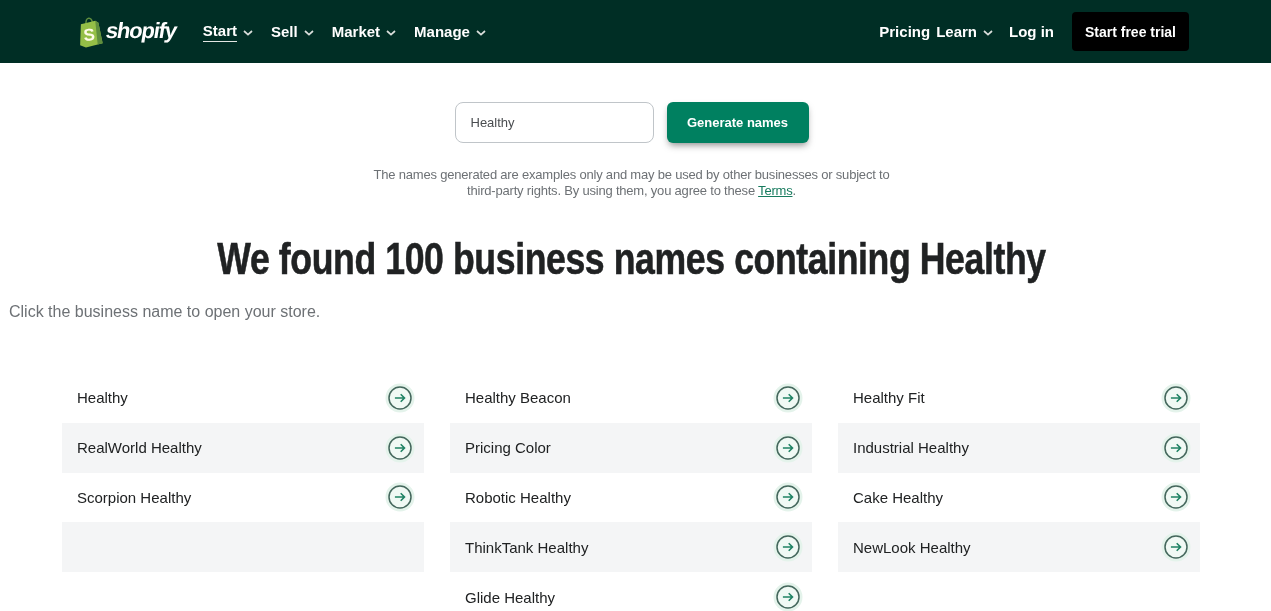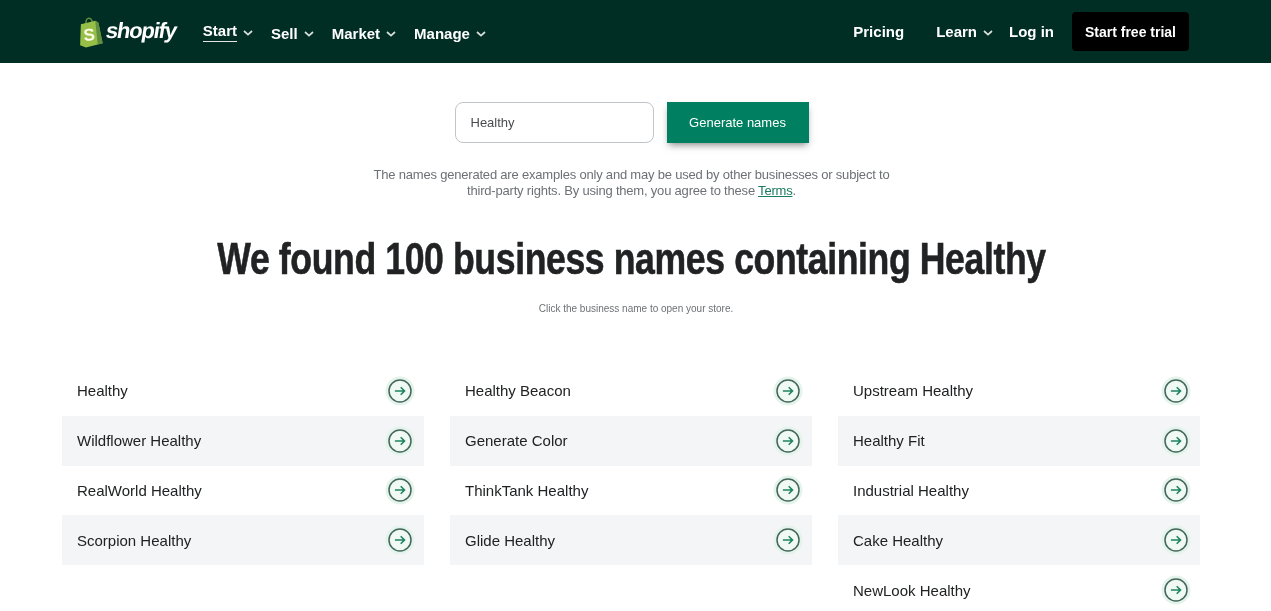--- a/index.html
+++ b/index.html
@@ -8,48 +8,48 @@
 .page { width:1263px; }
 
 header { width:1271px; height:63px; background:#002e25; }
 .hin { width:1263px; height:63px; display:flex; align-items:center;
   padding:0 74px 0 76px; }
 .logo { display:flex; align-items:center; }
 .logo svg { display:block; }
 .wordmark { color:#fff; font-size:22px; font-weight:bold;
   display:inline-block; transform:skewX(-9deg);
   letter-spacing:-1.2px; margin-left:2px; position:relative; top:-1px; }
-nav.left { display:flex; align-items:flex-end; margin-left:27px; }
+nav.left { display:flex; align-items:center; margin-left:27px; }
 .nl { color:#fff; font-size:15px; font-weight:600; display:flex;
   align-items:center; margin-right:18px; }
 .nl .lbl.und { border-bottom:1.5px solid #e3e6e3; padding-bottom:2px; }
 .chev { margin-left:6px; position:relative; top:1px; }
 nav.right { margin-left:auto; display:flex; align-items:center; }
 .nr { color:#fff; font-size:15px; font-weight:600; display:flex;
   align-items:center; }
 .btn-trial { background:#000000; color:#fff; font-size:14px; font-weight:bold;
   height:39px; width:117px; border-radius:4px; display:flex;
   align-items:center; justify-content:center; margin-left:18px; }
 
 .search { margin-top:39px; display:flex; justify-content:center; }
 .sinput { width:199px; height:41px; border:1px solid #c0c5c9; border-radius:8px;
   font-size:13px; color:#4a4d50; padding-left:15px; display:flex;
   align-items:center; background:#fff; }
-.sbtn { width:142px; height:41px; background:#008060; border-radius:0;
-  margin-left:13px; color:#fff; font-size:13px; font-weight:normal;
+.sbtn { width:142px; height:41px; background:#008060; border-radius:6px;
+  margin-left:13px; color:#fff; font-size:13px; font-weight:bold;
   display:flex; align-items:center; justify-content:center;
   box-shadow:0 4px 7px -2px rgba(23,24,24,0.5); }
 .disclaimer { margin-top:24px; text-align:center; font-size:13px;
   letter-spacing:-0.2px; line-height:15.5px; color:#6d7175; }
 .disclaimer a { color:#177b5e; text-decoration:underline; }
 
 h1 { font-size:44px; font-weight:bold; color:#202223; text-align:center;
   letter-spacing:-0.5px; margin-top:36px; transform:scaleX(0.81);
   -webkit-text-stroke:0.55px #202223; }
-.sub { text-align:center; font-size:10px; color:#6d7175; margin-top:19px;padding-left:9px; }
+.sub { font-size:16px; color:#6d7175; margin-top:19px;padding-left:9px; }
 
 .list { width:1138px; margin:52px 0 0 62px; display:flex;
   justify-content:space-between; }
 .col { width:362px; }
 .row { height:49.8px; display:flex; align-items:center;
   padding:0 9px 0 15px; }
 .row:nth-child(even) { background:#f4f5f6; }
 .row .nm { font-size:15px; color:#202223; }
 .row svg { margin-left:auto; display:block; }
 </style>
@@ -89,21 +89,21 @@
         </span>
       <span class="nl">
           <span class="lbl">Manage</span>
           <svg class="chev" width="10" height="6" viewBox="0 0 10 6">
             <path d="M1 1 L5 4.6 L9 1" fill="none" stroke="#d9dedb" stroke-width="1.7"></path>
           </svg>
         </span>
     </nav>
     <nav class="right">
       <span class="nr">Pricing</span>
-      <span class="nr" style="margin-left:32px;">Learn<svg class="chev" width="10" height="6" viewBox="0 0 10 6">
+      <span class="nr" style="margin-left:6px;">Learn<svg class="chev" width="10" height="6" viewBox="0 0 10 6">
             <path d="M1 1 L5 4.6 L9 1" fill="none" stroke="#d9dedb" stroke-width="1.7"></path>
           </svg></span>
       <span class="nr" style="margin-left:16px;">Log in</span>
       <span class="btn-trial">Start free trial</span>
     </nav>
   </div>
 </header>
 <div class="page">
   <div class="search">
     <div class="sinput">Healthy</div>
@@ -117,28 +117,20 @@
   <div class="col" id="c1">
     <div class="row">
         <span class="nm">Healthy</span>
         <svg width="30" height="30" viewBox="0 0 30 30">
           <circle cx="15" cy="15" r="14.5" fill="#e4f3eb"></circle>
           <circle cx="15" cy="15" r="11" fill="#f0f9f4" stroke="#44675c" stroke-width="1.5"></circle>
           <path d="M9.9 15 h9.4 M15.7 11.2 L19.5 15 L15.7 18.8" fill="none" stroke="#1f8263" stroke-width="1.6"></path>
         </svg>
       </div>
     <div class="row">
-        <span class="nm">Wildflower Healthy</span>
-        <svg width="30" height="30" viewBox="0 0 30 30">
-          <circle cx="15" cy="15" r="14.5" fill="#e4f3eb"></circle>
-          <circle cx="15" cy="15" r="11" fill="#f0f9f4" stroke="#44675c" stroke-width="1.5"></circle>
-          <path d="M9.9 15 h9.4 M15.7 11.2 L19.5 15 L15.7 18.8" fill="none" stroke="#1f8263" stroke-width="1.6"></path>
-        </svg>
-      </div>
-    <div class="row">
         <span class="nm">RealWorld Healthy</span>
         <svg width="30" height="30" viewBox="0 0 30 30">
           <circle cx="15" cy="15" r="14.5" fill="#e4f3eb"></circle>
           <circle cx="15" cy="15" r="11" fill="#f0f9f4" stroke="#44675c" stroke-width="1.5"></circle>
           <path d="M9.9 15 h9.4 M15.7 11.2 L19.5 15 L15.7 18.8" fill="none" stroke="#1f8263" stroke-width="1.6"></path>
         </svg>
       </div>
     <div class="row">
         <span class="nm">Scorpion Healthy</span>
         <svg width="30" height="30" viewBox="0 0 30 30">
@@ -152,21 +144,29 @@
   <div class="col" id="c2">
     <div class="row">
         <span class="nm">Healthy Beacon</span>
         <svg width="30" height="30" viewBox="0 0 30 30">
           <circle cx="15" cy="15" r="14.5" fill="#e4f3eb"></circle>
           <circle cx="15" cy="15" r="11" fill="#f0f9f4" stroke="#44675c" stroke-width="1.5"></circle>
           <path d="M9.9 15 h9.4 M15.7 11.2 L19.5 15 L15.7 18.8" fill="none" stroke="#1f8263" stroke-width="1.6"></path>
         </svg>
       </div>
     <div class="row">
-        <span class="nm">Generate Color</span>
+        <span class="nm">Pricing Color</span>
+        <svg width="30" height="30" viewBox="0 0 30 30">
+          <circle cx="15" cy="15" r="14.5" fill="#e4f3eb"></circle>
+          <circle cx="15" cy="15" r="11" fill="#f0f9f4" stroke="#44675c" stroke-width="1.5"></circle>
+          <path d="M9.9 15 h9.4 M15.7 11.2 L19.5 15 L15.7 18.8" fill="none" stroke="#1f8263" stroke-width="1.6"></path>
+        </svg>
+      </div>
+    <div class="row">
+        <span class="nm">Robotic Healthy</span>
         <svg width="30" height="30" viewBox="0 0 30 30">
           <circle cx="15" cy="15" r="14.5" fill="#e4f3eb"></circle>
           <circle cx="15" cy="15" r="11" fill="#f0f9f4" stroke="#44675c" stroke-width="1.5"></circle>
           <path d="M9.9 15 h9.4 M15.7 11.2 L19.5 15 L15.7 18.8" fill="none" stroke="#1f8263" stroke-width="1.6"></path>
         </svg>
       </div>
     <div class="row">
         <span class="nm">ThinkTank Healthy</span>
         <svg width="30" height="30" viewBox="0 0 30 30">
           <circle cx="15" cy="15" r="14.5" fill="#e4f3eb"></circle>
@@ -179,28 +179,20 @@
         <svg width="30" height="30" viewBox="0 0 30 30">
           <circle cx="15" cy="15" r="14.5" fill="#e4f3eb"></circle>
           <circle cx="15" cy="15" r="11" fill="#f0f9f4" stroke="#44675c" stroke-width="1.5"></circle>
           <path d="M9.9 15 h9.4 M15.7 11.2 L19.5 15 L15.7 18.8" fill="none" stroke="#1f8263" stroke-width="1.6"></path>
         </svg>
       </div>
     <div class="row"></div>
   </div>
   <div class="col" id="c3">
     <div class="row">
-        <span class="nm">Upstream Healthy</span>
-        <svg width="30" height="30" viewBox="0 0 30 30">
-          <circle cx="15" cy="15" r="14.5" fill="#e4f3eb"></circle>
-          <circle cx="15" cy="15" r="11" fill="#f0f9f4" stroke="#44675c" stroke-width="1.5"></circle>
-          <path d="M9.9 15 h9.4 M15.7 11.2 L19.5 15 L15.7 18.8" fill="none" stroke="#1f8263" stroke-width="1.6"></path>
-        </svg>
-      </div>
-    <div class="row">
         <span class="nm">Healthy Fit</span>
         <svg width="30" height="30" viewBox="0 0 30 30">
           <circle cx="15" cy="15" r="14.5" fill="#e4f3eb"></circle>
           <circle cx="15" cy="15" r="11" fill="#f0f9f4" stroke="#44675c" stroke-width="1.5"></circle>
           <path d="M9.9 15 h9.4 M15.7 11.2 L19.5 15 L15.7 18.8" fill="none" stroke="#1f8263" stroke-width="1.6"></path>
         </svg>
       </div>
     <div class="row">
         <span class="nm">Industrial Healthy</span>
         <svg width="30" height="30" viewBox="0 0 30 30">

